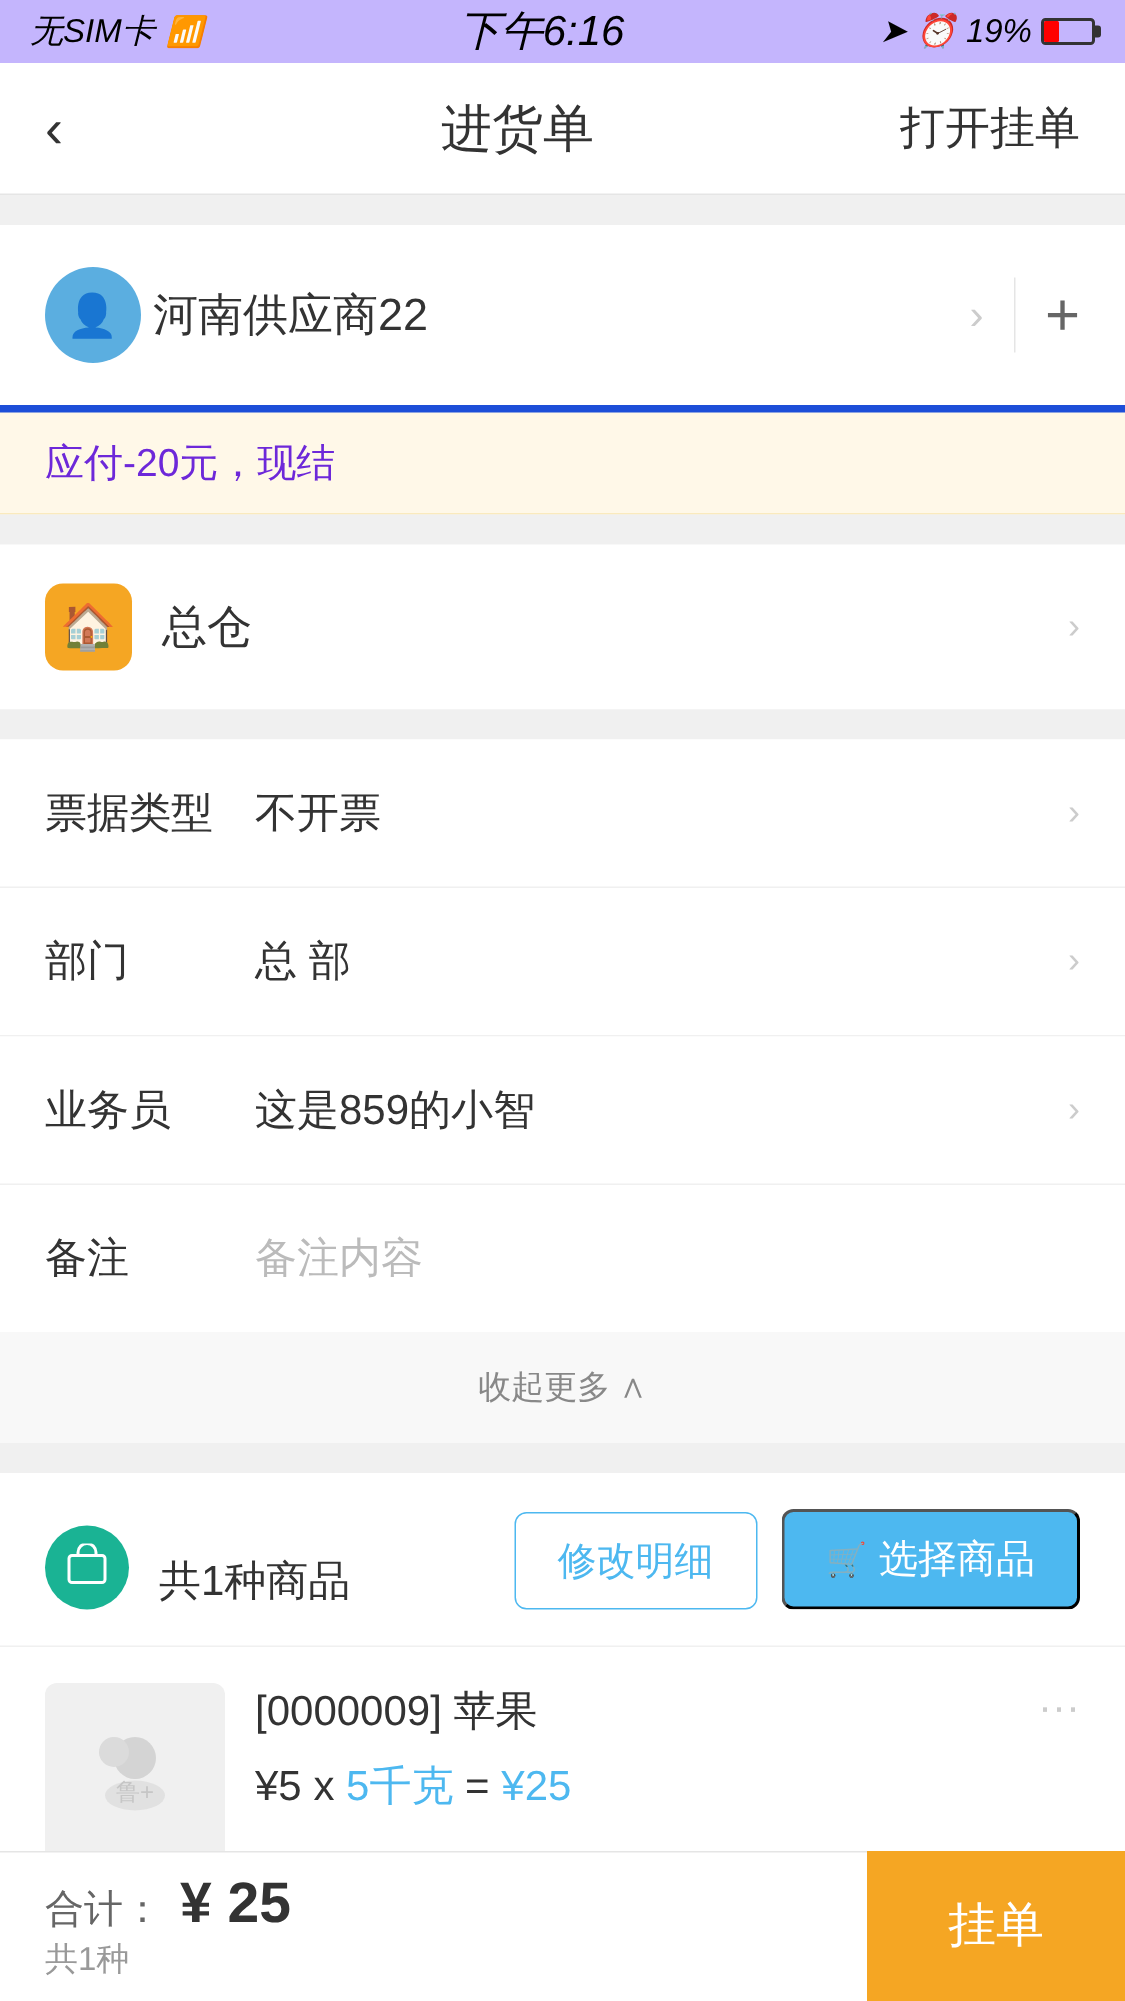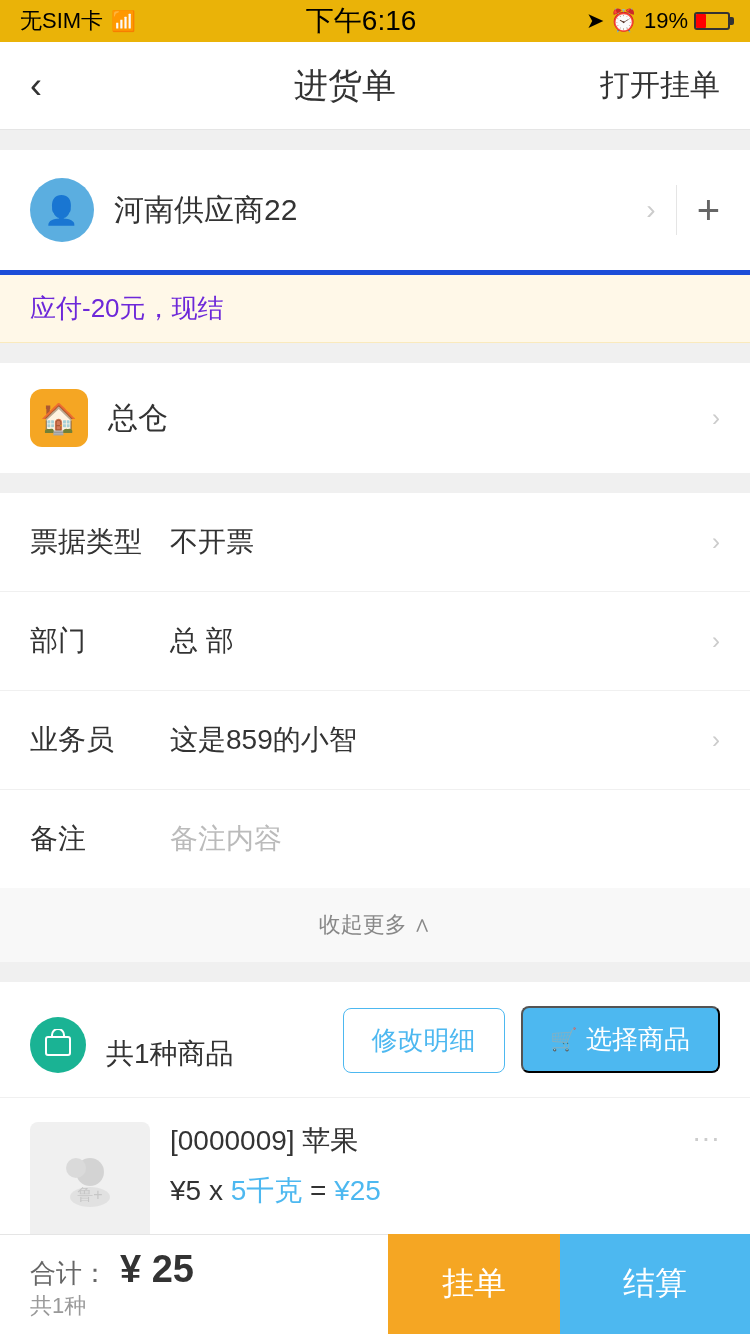--- a/index.html
+++ b/index.html
@@ -12,27 +12,28 @@
       font-size: 28px;
       color: #333;
       position: relative;
       overflow-x: hidden;
     }
 
     
     .status-bar {
       width: 750px;
       height: 42px;
-      background: #eab308;
+      background: #c4b5fd;
       display: flex;
       align-items: center;
       justify-content: space-between;
       padding: 0 20px;
       font-size: 22px;
       color: #000;
+      font-style: italic;
     }
     .status-bar-left { display: flex; align-items: center; gap: 8px; }
     .status-bar-center { font-size: 28px; font-weight: 500; }
     .status-bar-right { display: flex; align-items: center; gap: 6px; font-size: 22px; }
     .battery-icon {
       width: 36px; height: 18px;
       border: 2px solid #333;
       border-radius: 3px;
       position: relative;
       display: inline-flex;
@@ -113,21 +114,21 @@
       align-items: center;
       justify-content: center;
       color: #fff;
       font-size: 28px;
       flex-shrink: 0;
     }
     .supplier-name {
       flex: 1;
       font-size: 30px;
       color: #333;
-      margin-left: 20px;
+      margin-left: 8px;
     }
     .supplier-arrow {
       font-size: 28px;
       color: #ccc;
       margin-right: 20px;
     }
     .supplier-divider {
       width: 1px;
       height: 50px;
       background: #e5e5e5;
@@ -489,14 +490,13 @@
 
 <div class="bottom-bar">
   <div class="bottom-total">
     <div class="total-line">
       <span class="total-label">合计：</span>
       <span class="total-amount">¥ 25</span>
     </div>
     <div class="total-count">共1种</div>
   </div>
   <div class="btn-hang">挂单</div>
-  <div class="btn-settle">结算</div>
 </div>
 
 </body></html>

